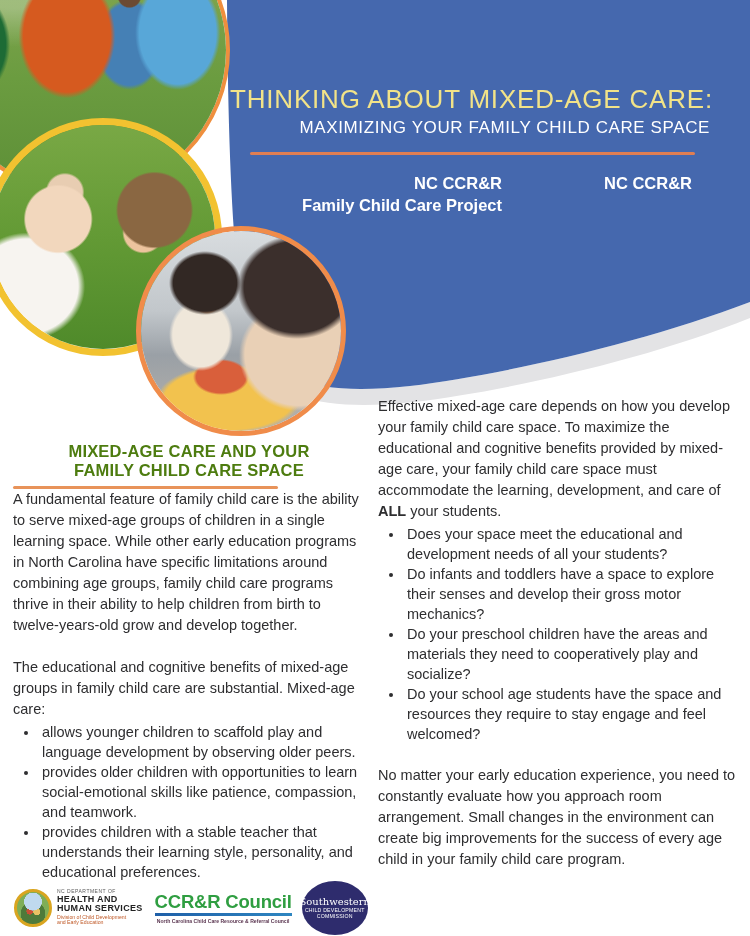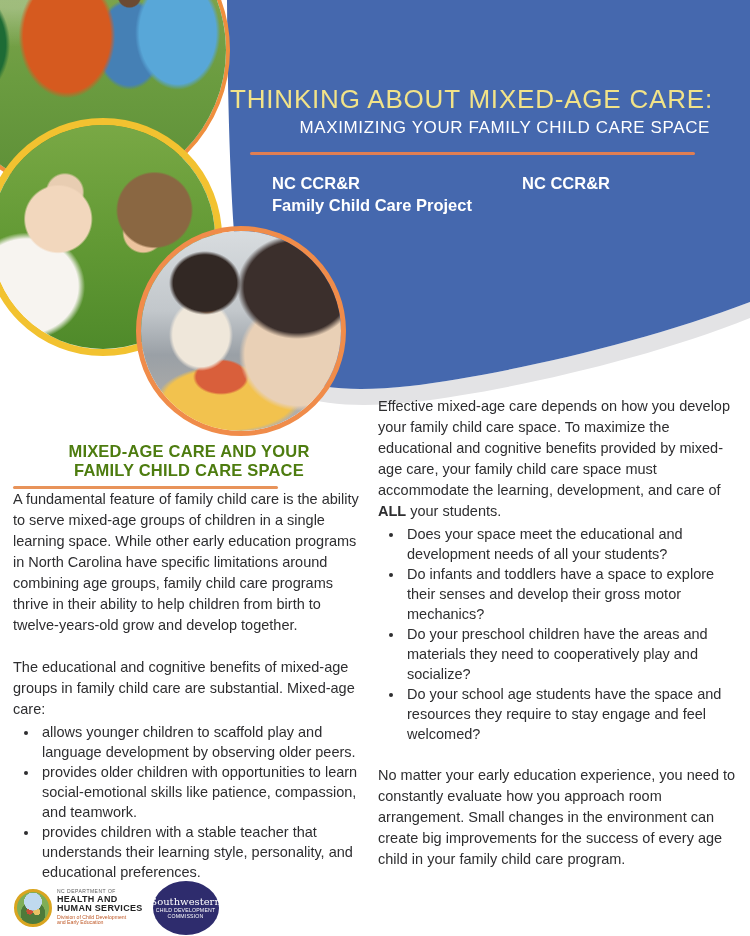--- a/index.html
+++ b/index.html
@@ -60,21 +60,21 @@
     text-align:right; color:#f2e388; font-size:26px; letter-spacing:0.8px; font-weight:400;
   }
   .hdr-subtitle {
     position:absolute; top:118px; left:130px; width:580px; z-index:5;
     text-align:right; color:#ffffff; font-size:17px; letter-spacing:0.6px;
   }
   .hdr-line {
     position:absolute; top:152px; left:250px; width:445px; height:3px;
     background:#e07e52; border-radius:2px; z-index:5;
   }
-  .program { position:absolute; top:172px; z-index:5; text-align:left;
+  .program { position:absolute; top:172px; z-index:5; text-align:right;
     color:#ffffff; font-weight:bold; font-size:16.5px; line-height:22px; }
   .program-1 { left:272px; width:230px; }
   .program-2 { left:522px; width:170px; }
 
   
   .col { position:absolute; color:#2e2e30; font-size:14.5px; line-height:21px; z-index:5; }
   .col-left  { left:13px;  top:438px; width:352px; }
   .col-right { left:378px; top:396px; width:368px; }
 
   .col h2 { margin:4px; color:#4d7c0f; font-size:16.5px; line-height:19px;
@@ -185,20 +185,25 @@
       <div class="dhhs-seal"></div>
       <div class="dhhs-text">
         <div class="dhhs-l1">NC DEPARTMENT OF</div>
         <div class="dhhs-l2">HEALTH AND</div>
         <div class="dhhs-l3">HUMAN SERVICES</div>
         <div class="dhhs-l4">Division of Child Development</div>
         <div class="dhhs-l5">and Early Education</div>
       </div>
     </div>
 
+    <div class="ccrr">
+      <div class="ccrr-name">CCR&amp;R Council</div>
+      <div class="ccrr-bar"></div>
+      <div class="ccrr-tag">North Carolina Child Care Resource &amp; Referral Council</div>
+    </div>
 
     <div class="swcdc">
       <div class="swcdc-script">Southwestern</div>
       <div class="swcdc-l1">CHILD DEVELOPMENT</div>
       <div class="swcdc-l2">COMMISSION</div>
     </div>
 
   </div>
 </div>
 

